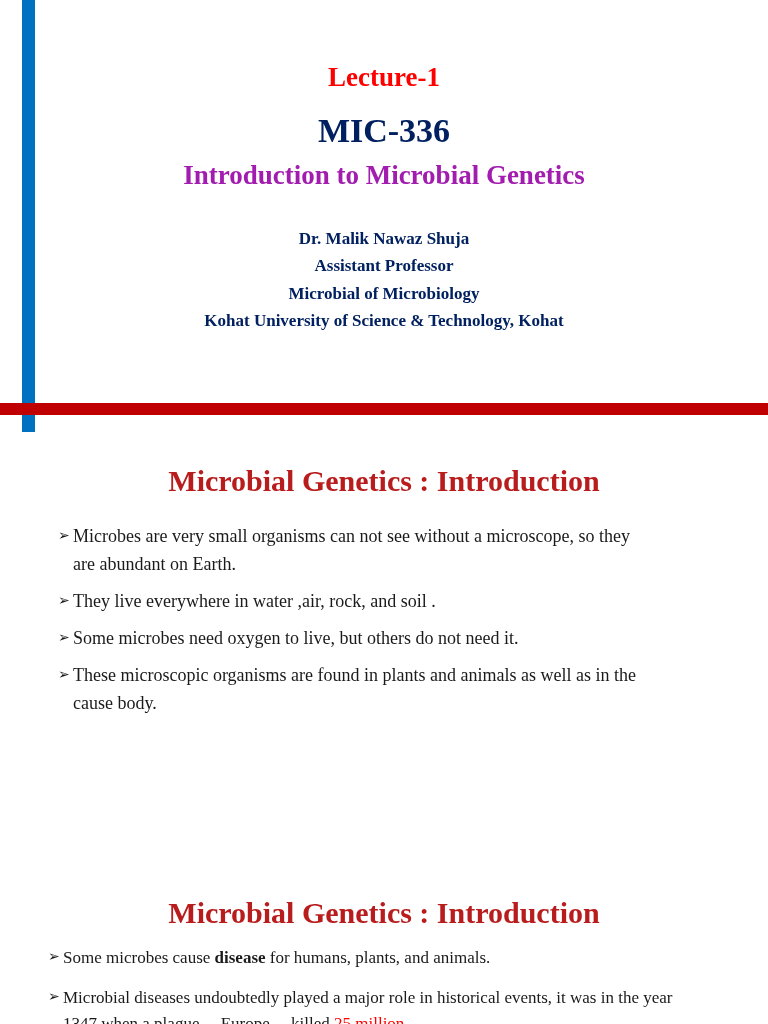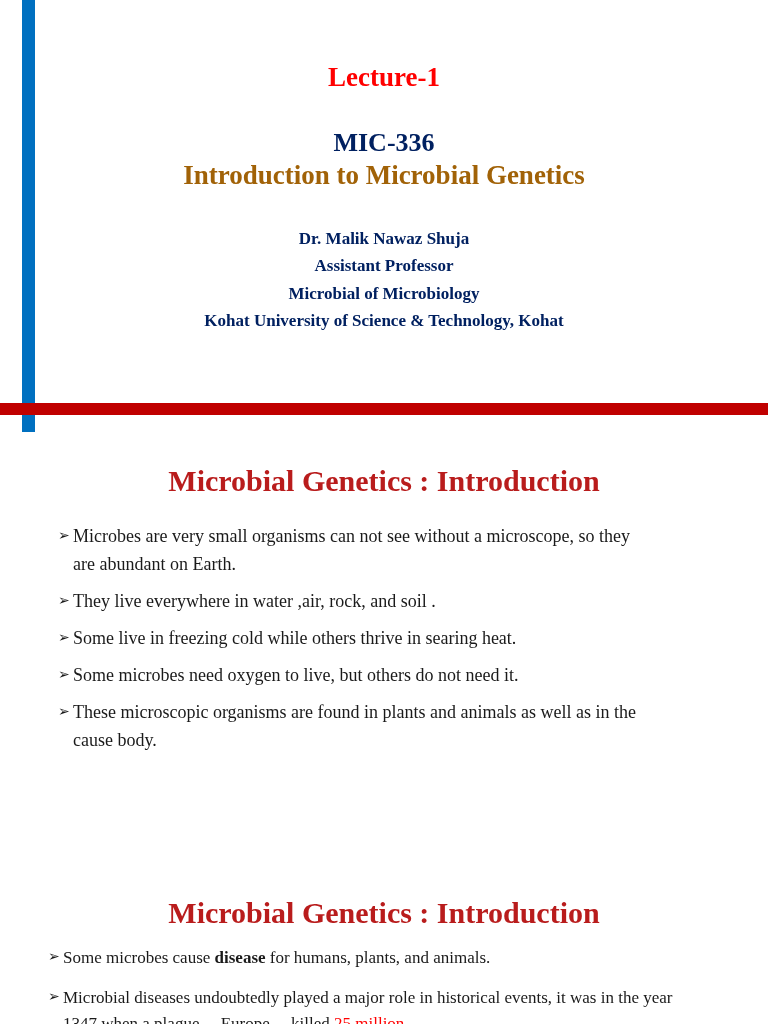--- a/index.html
+++ b/index.html
@@ -17,22 +17,22 @@
     .red-bar {
       position: absolute; left: 0; top: 403px; width: 768px; height: 12px;
       background: #C00000;
     }
 
     .center-line {
       position: absolute; left: 0; width: 768px; text-align: center;
       font-weight: bold; white-space: nowrap;
     }
     .lecture { top: 62px; font-size: 27px; color: #FF0000; }
-    .course-code { top: 128px; font-size: 26px; color: #002060; }
-    .slide-title { top: 160px; font-size: 27px; color: #a16207; }
+    .course-code { top: 112px; font-size: 34px; color: #002060; }
+    .slide-title { top: 160px; font-size: 27px; color: #a21caf; }
 
     .author-line { font-size: 17px; color: #002060; }
     .author-name { top: 229px; }
     .author-role { top: 256px; }
     .author-dept { top: 284px; }
     .author-uni { top: 311px; }
 
     .section-title { font-size: 30px; color: #b91c1c; }
     .s2-title { top: 464px; }
     .s3-title { top: 896px; }
@@ -72,23 +72,20 @@
 
   <ul class="bullet-list s2-list">
     <li>
       <span class="first"><span class="arrow">➢</span><span>Microbes are very small  organisms  can not  see without a microscope, so they</span></span>
       <span class="cont">are abundant on Earth.</span>
     </li>
     <li>
       <span class="first"><span class="arrow">➢</span><span>They live everywhere in water ,air, rock, and soil .</span></span>
     </li>
     <li>
-      <span class="first"><span class="arrow">➢</span><span>Some live in freezing cold while others thrive in searing heat.</span></span>
-    </li>
-    <li>
       <span class="first"><span class="arrow">➢</span><span>Some microbes need oxygen to live, but others do not need it.</span></span>
     </li>
     <li>
       <span class="first"><span class="arrow">➢</span><span>These microscopic organisms are found in plants and animals as well as in the</span></span>
       <span class="cont">cause body.</span>
     </li>
   </ul>
 
   <div class="center-line section-title s3-title">Microbial Genetics : Introduction</div>
 

